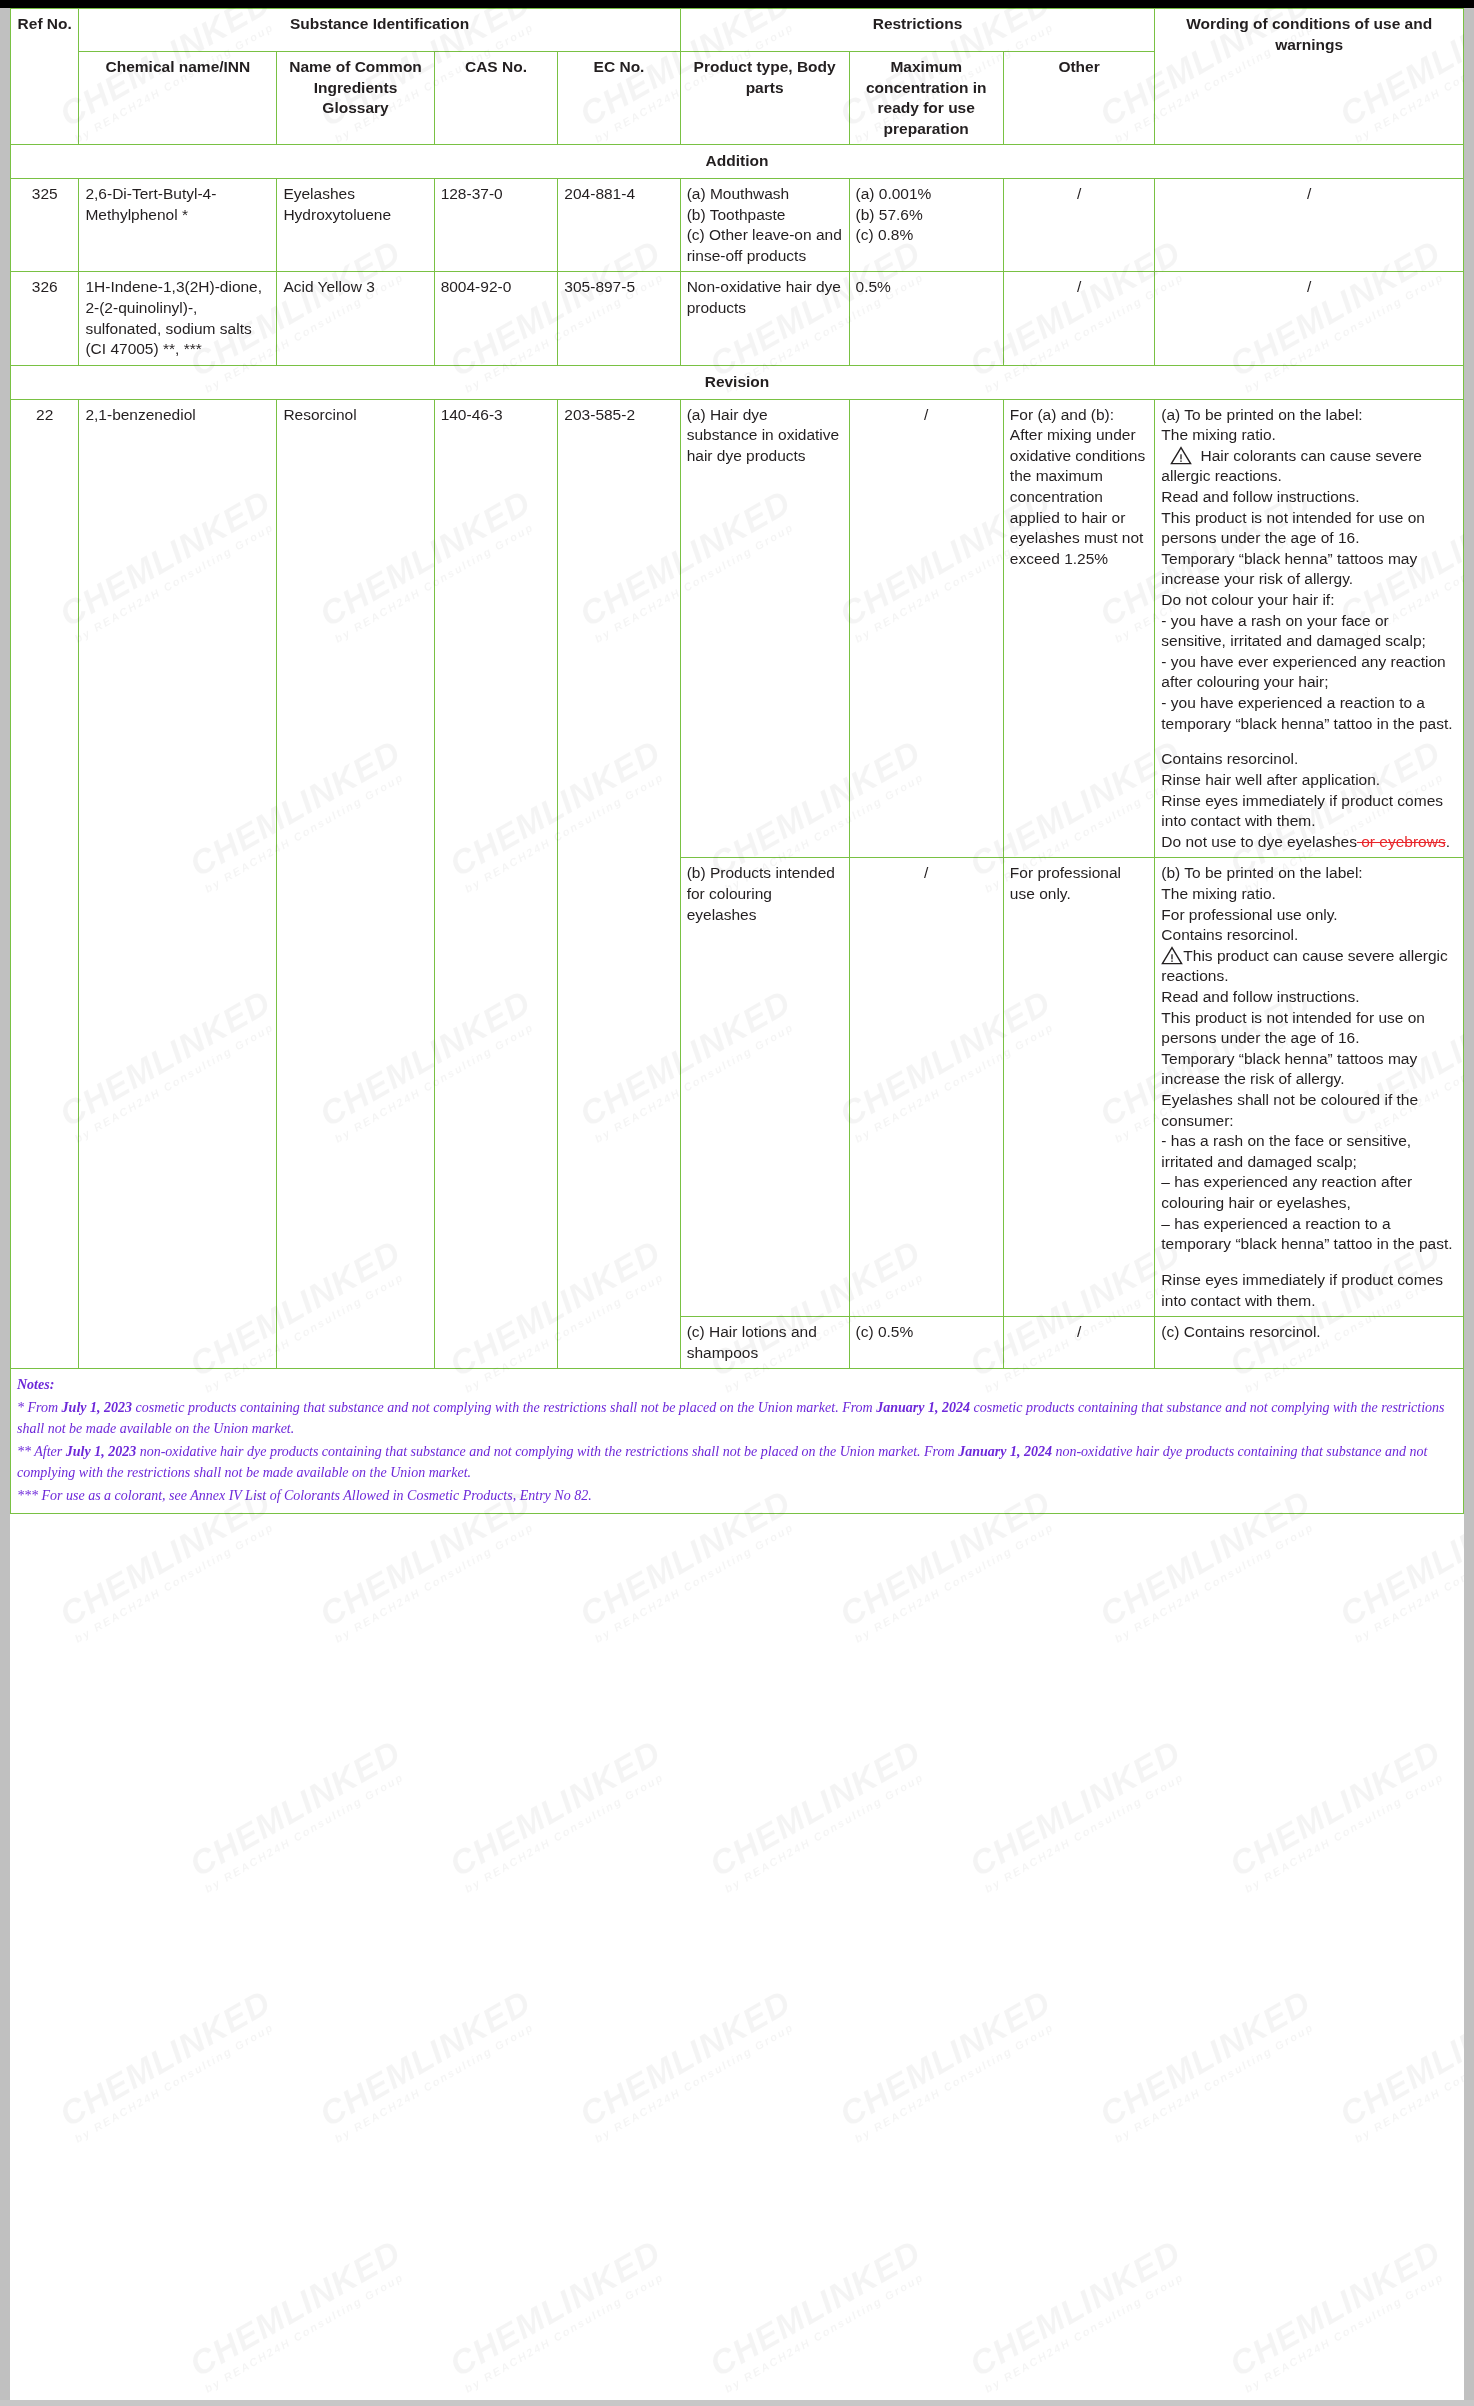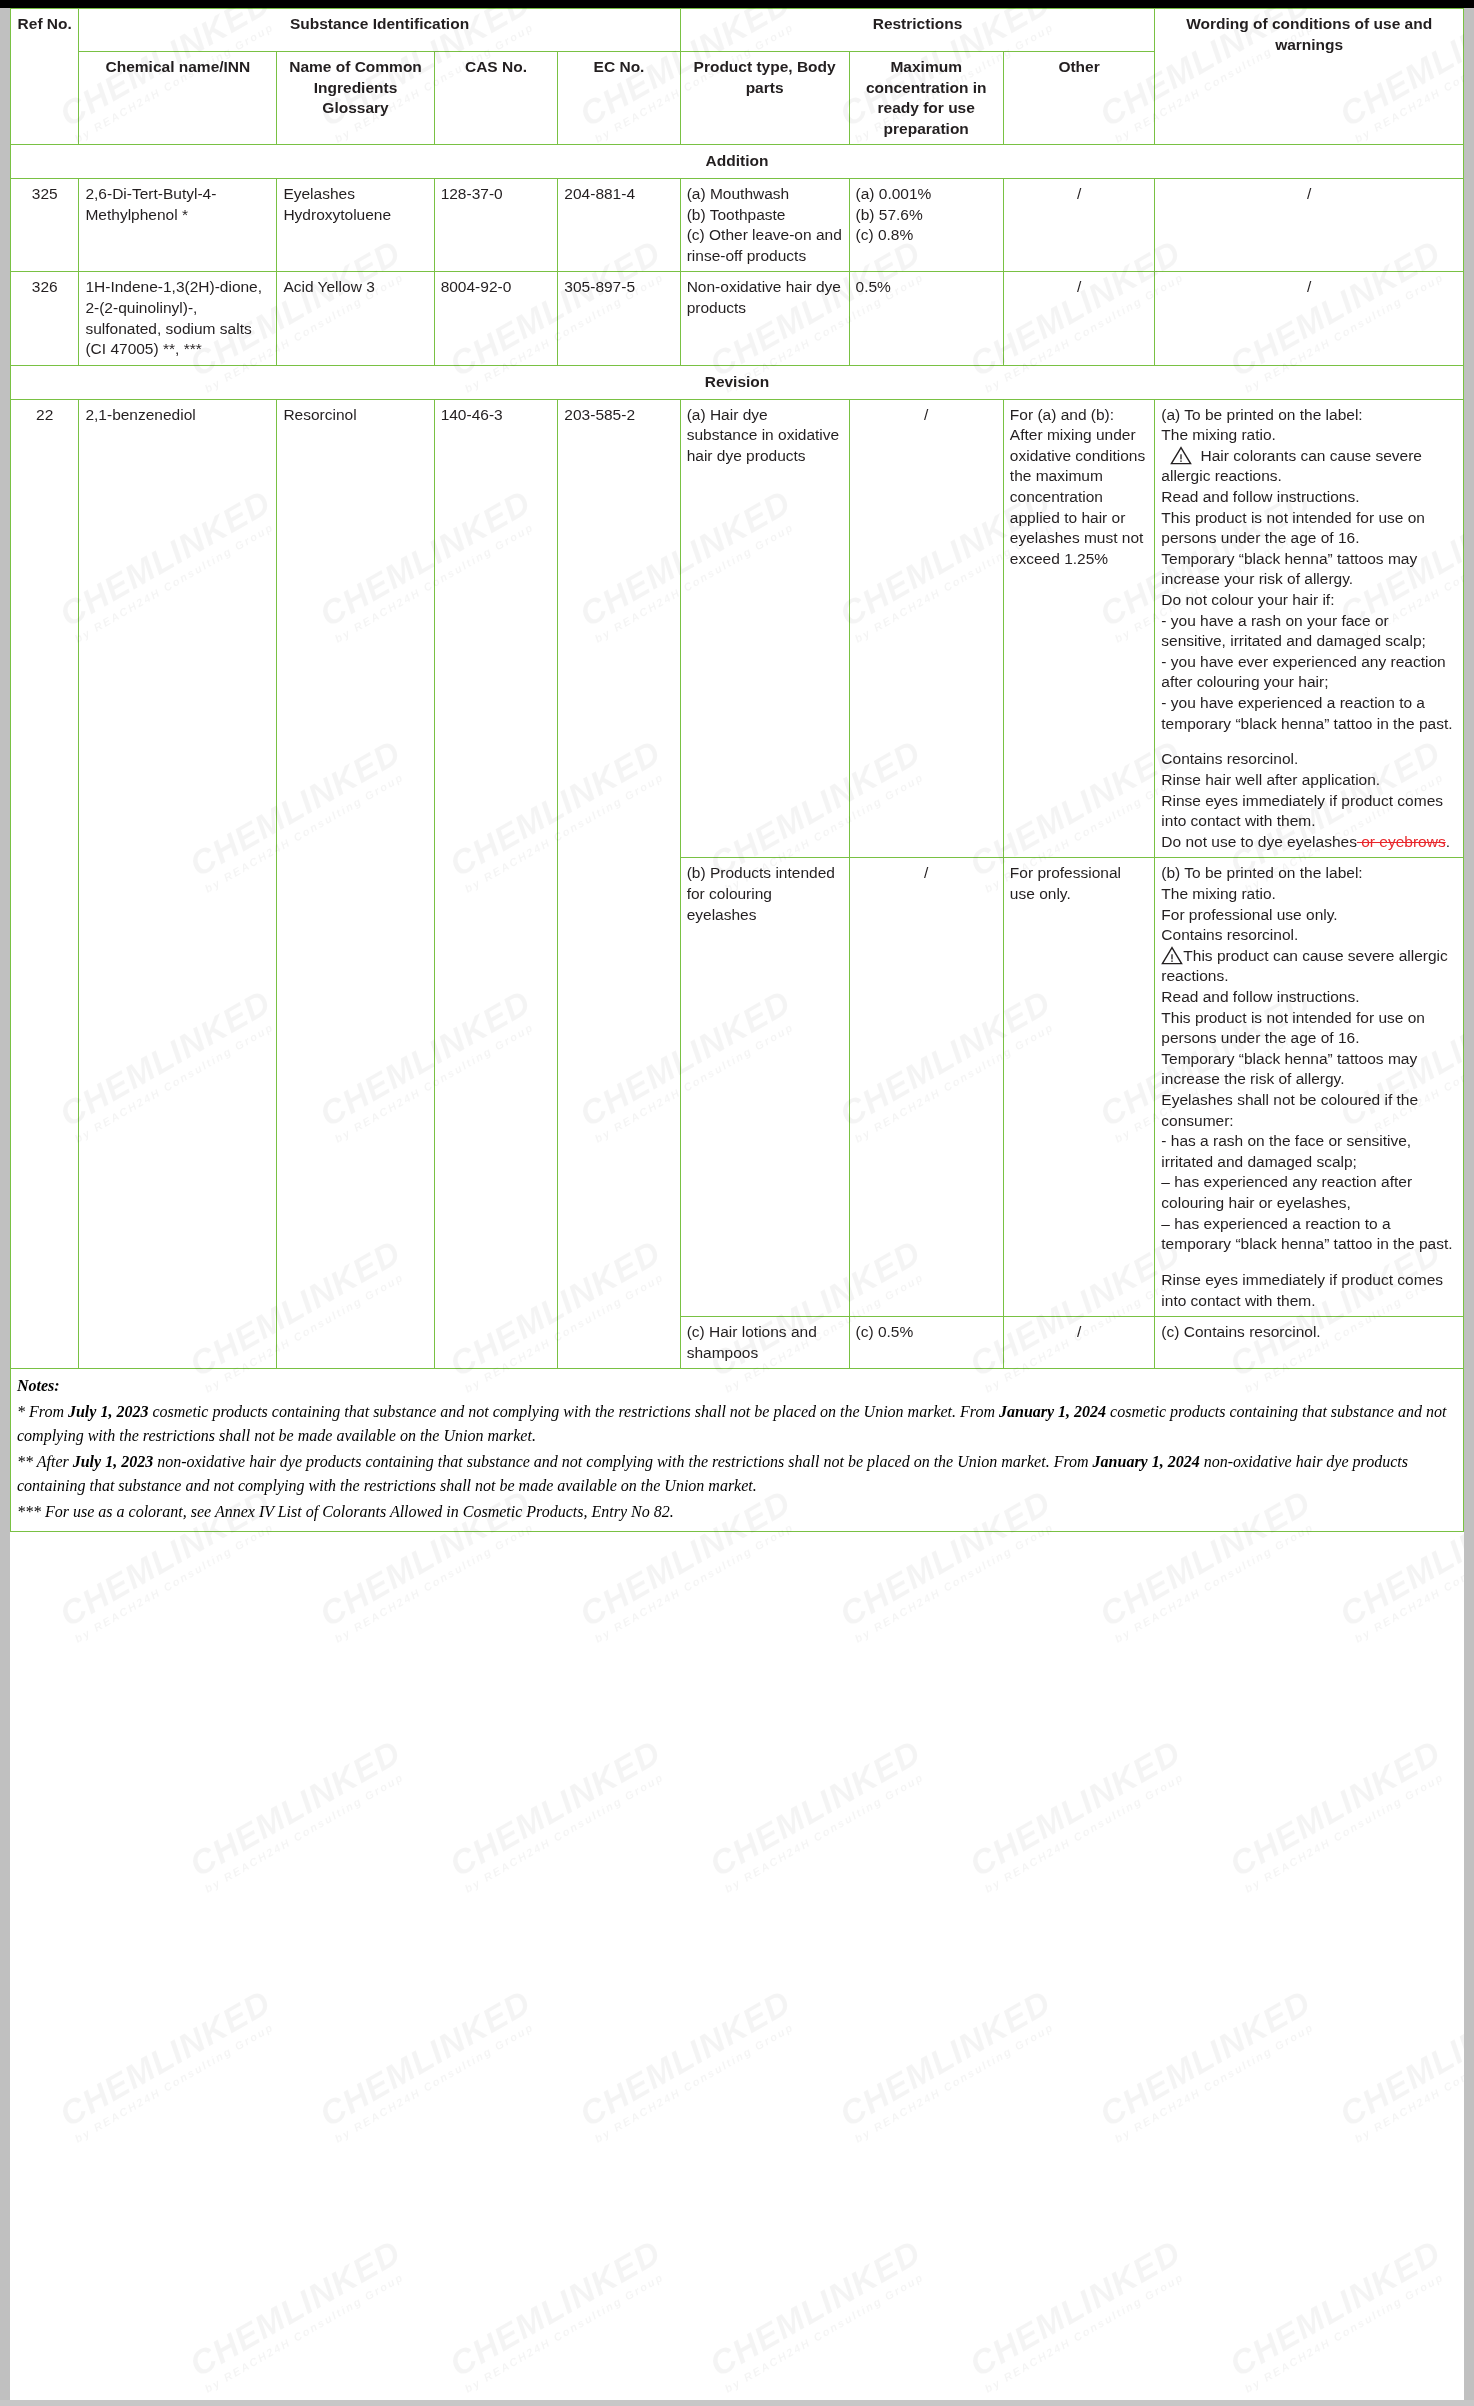--- a/index.html
+++ b/index.html
@@ -125,23 +125,23 @@
   .blankline { display:block; height: 15px; }
 
   
   td.notes-cell {
     padding: 10px 12px 14px 12px;
     background: #ffffff;
   }
   .notes {
     font-family: "Liberation Serif", serif;
     font-style: italic;
-    font-size: 16px;
+    font-size: 14px;
     line-height: 1.5;
-    color: #000000;
+    color: #6d28d9;
   }
   .notes .nh { font-weight: bold; font-style: italic; display:block; margin-bottom: 2px; }
   .notes p { margin: 0 0 2px 0; }
   .notes b { font-weight: bold; }
 </style>
 </head>
 <body>
 
 <div class="page">
   <div class="topbar"></div>

